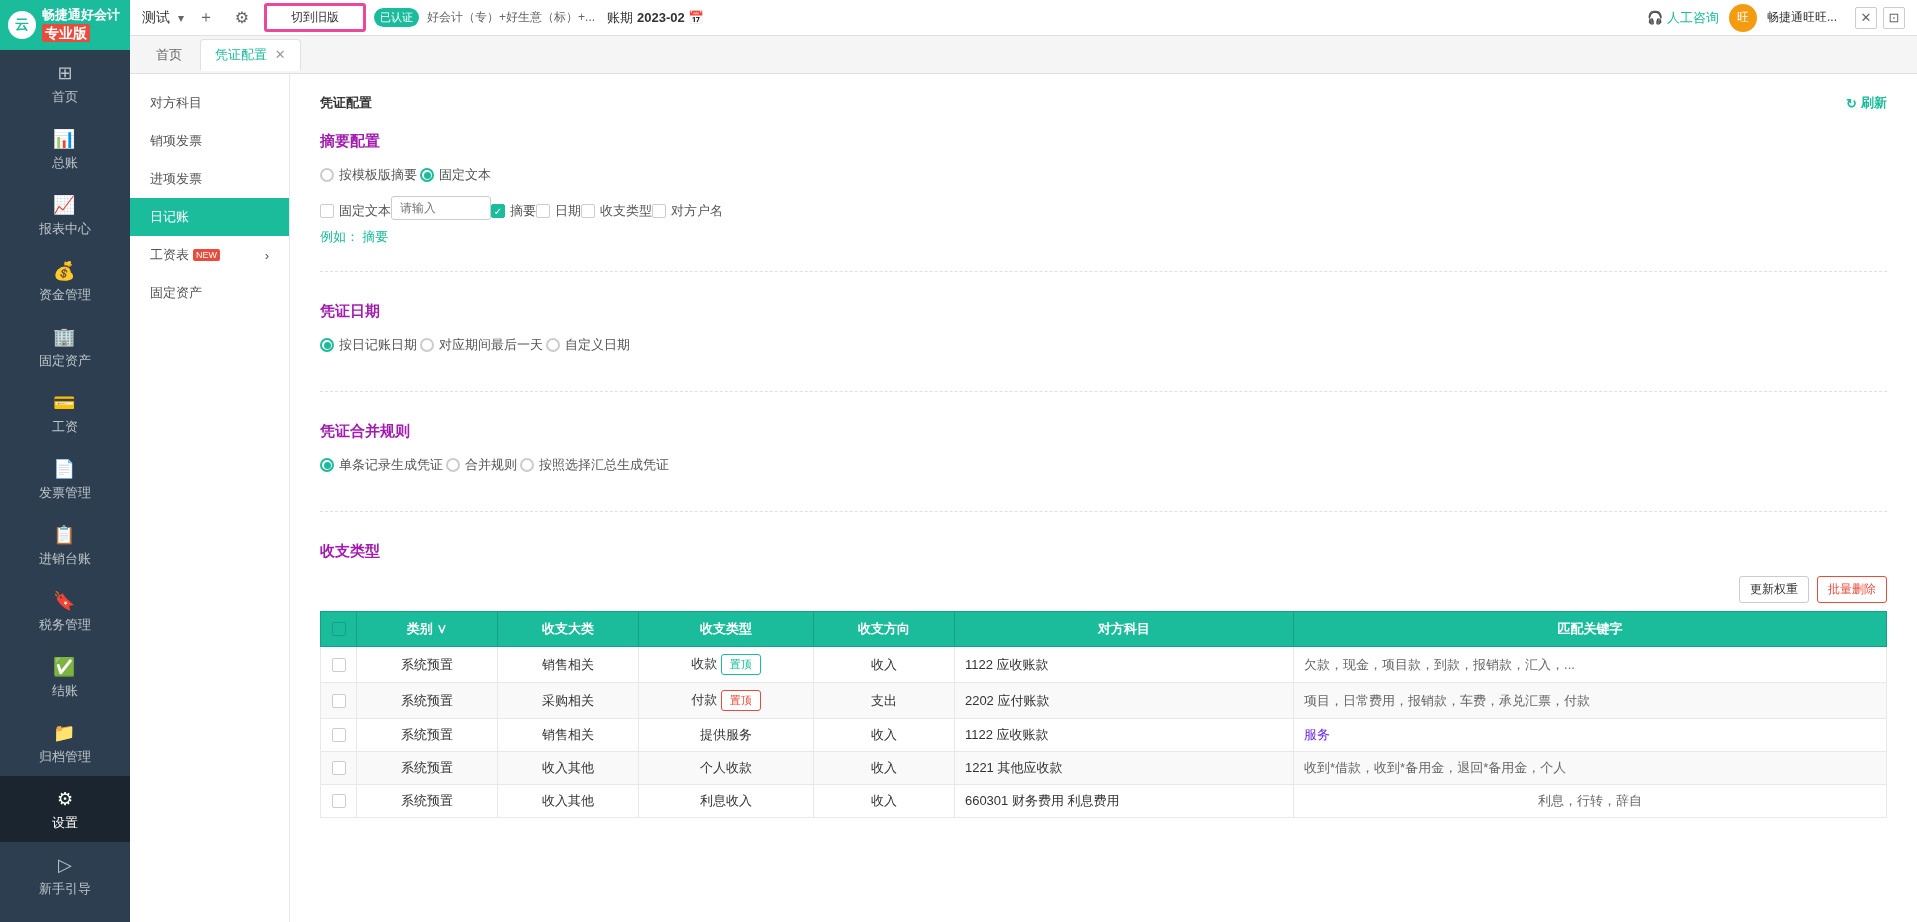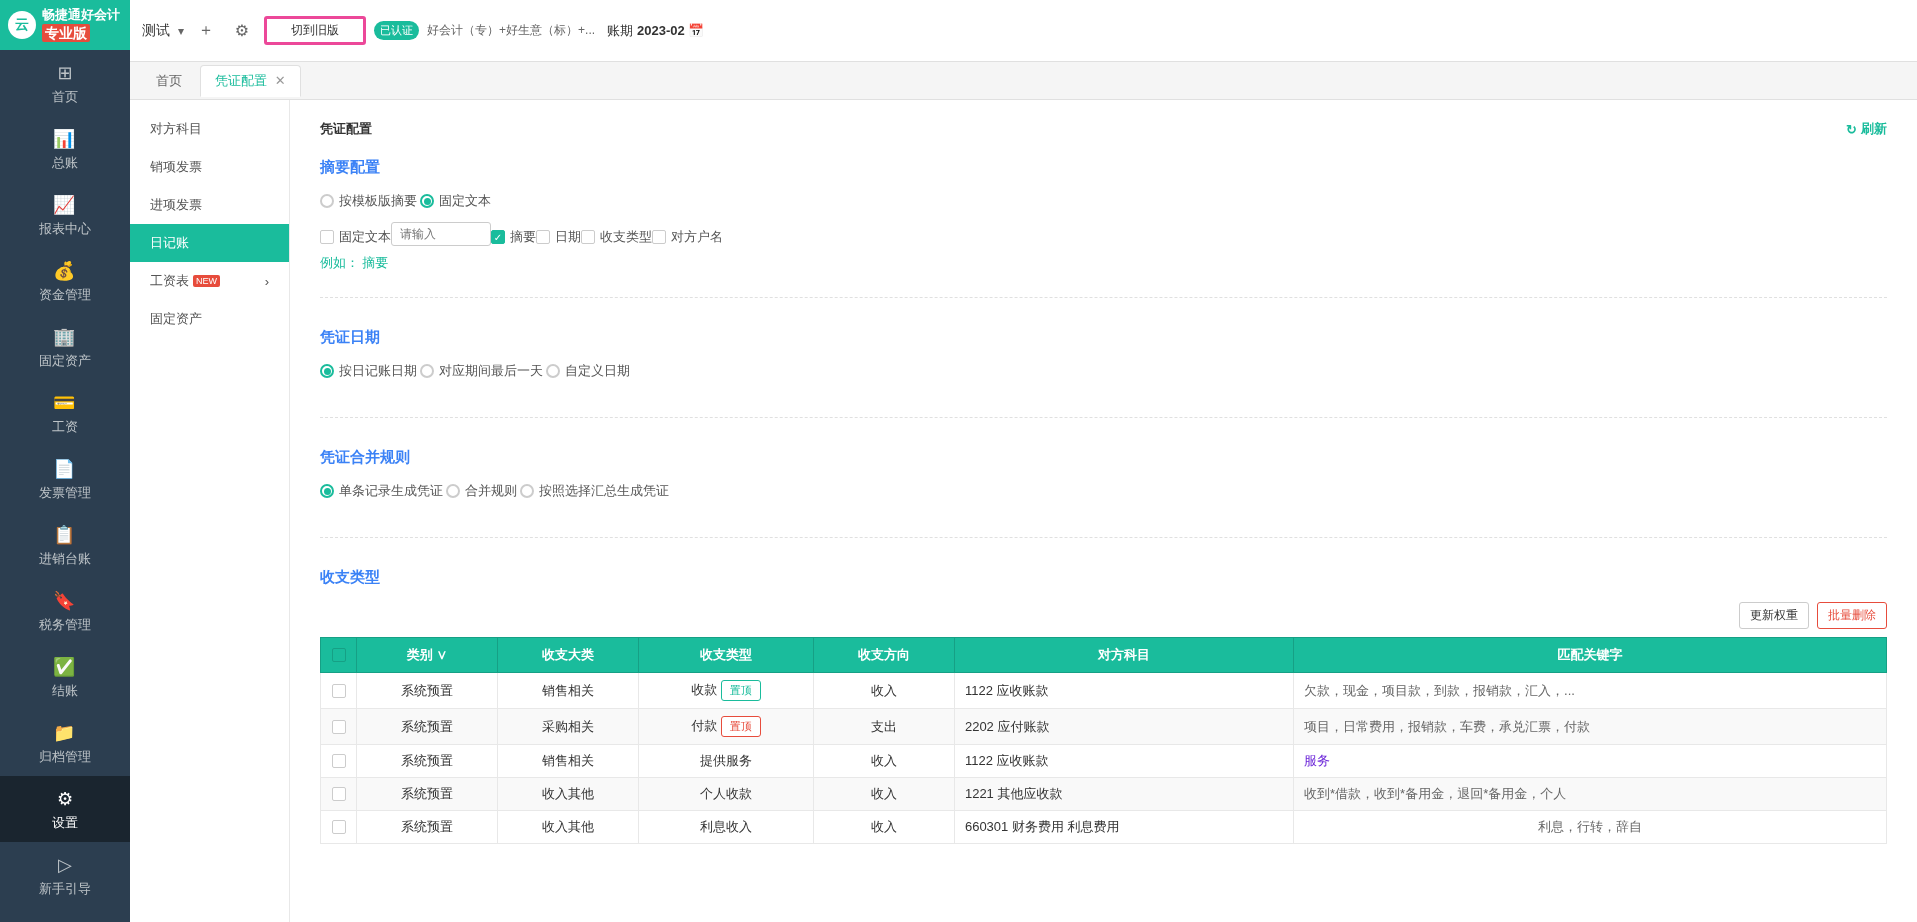--- a/index.html
+++ b/index.html
@@ -52,21 +52,21 @@
 
     
     .main-area {
       flex: 1;
       display: flex;
       flex-direction: column;
       overflow: hidden;
     }
     .topbar {
       background: white;
-      height: 62px;
+      height: 36px;
       display: flex;
       align-items: center;
       padding: 0 12px;
       gap: 8px;
       border-bottom: 1px solid #e0e0e0;
     }
     .topbar-dropdown { color: #666; font-size: 12px; cursor: pointer; }
     .topbar-icon-btn {
       width: 28px; height: 28px;
       display: flex; align-items: center; justify-content: center;
@@ -192,21 +192,21 @@
 
     
     .section {
       margin-bottom: 30px;
       border-bottom: 1px dashed #e0e0e0;
       padding-bottom: 25px;
     }
     .section-title {
       font-size: 15px;
       font-weight: bold;
-      color: #3b82f6;
+      color: #a21caf;
       margin-bottom: 15px;
     }
     .radio-group {
       display: flex;
       gap: 3px;
       margin-bottom: 12px;
       align-items: center;
     }
     .radio-item {
       display: flex;
@@ -429,20 +429,32 @@
     <span class="topbar-dropdown">▾</span>
     <span class="topbar-icon-btn">＋</span>
     <span class="topbar-icon-btn">⚙</span>
     <span class="topbar-old-btn">切到旧版</span>
     <span class="topbar-badge">已认证</span>
     <span style="color:#666;font-size:12px;">好会计（专）+好生意（标）+...</span>
     <div class="topbar-period">
       <span>账期</span>
       <span style="color:#333;font-weight:bold;">2023-02</span>
       <span style="cursor:pointer;">📅</span>
+    </div>
+    <div class="topbar-right">
+      <span style="color:#1abc9c;cursor:pointer;font-size:12px;">
+        <span>🎧</span>
+        <span>人工咨询</span>
+      </span>
+      <div class="topbar-avatar">旺</div>
+      <span style="font-size:12px;color:#333;">畅捷通旺旺...</span>
+      <div class="window-controls">
+        <div class="win-btn">✕</div>
+        <div class="win-btn">⊡</div>
+      </div>
     </div>
   </div>
 
   <div class="tabbar">
     <div class="tab">
       <span>首页</span>
     </div>
     <div class="tab active">
       <span>凭证配置</span>
       <span class="tab-close">✕</span>

